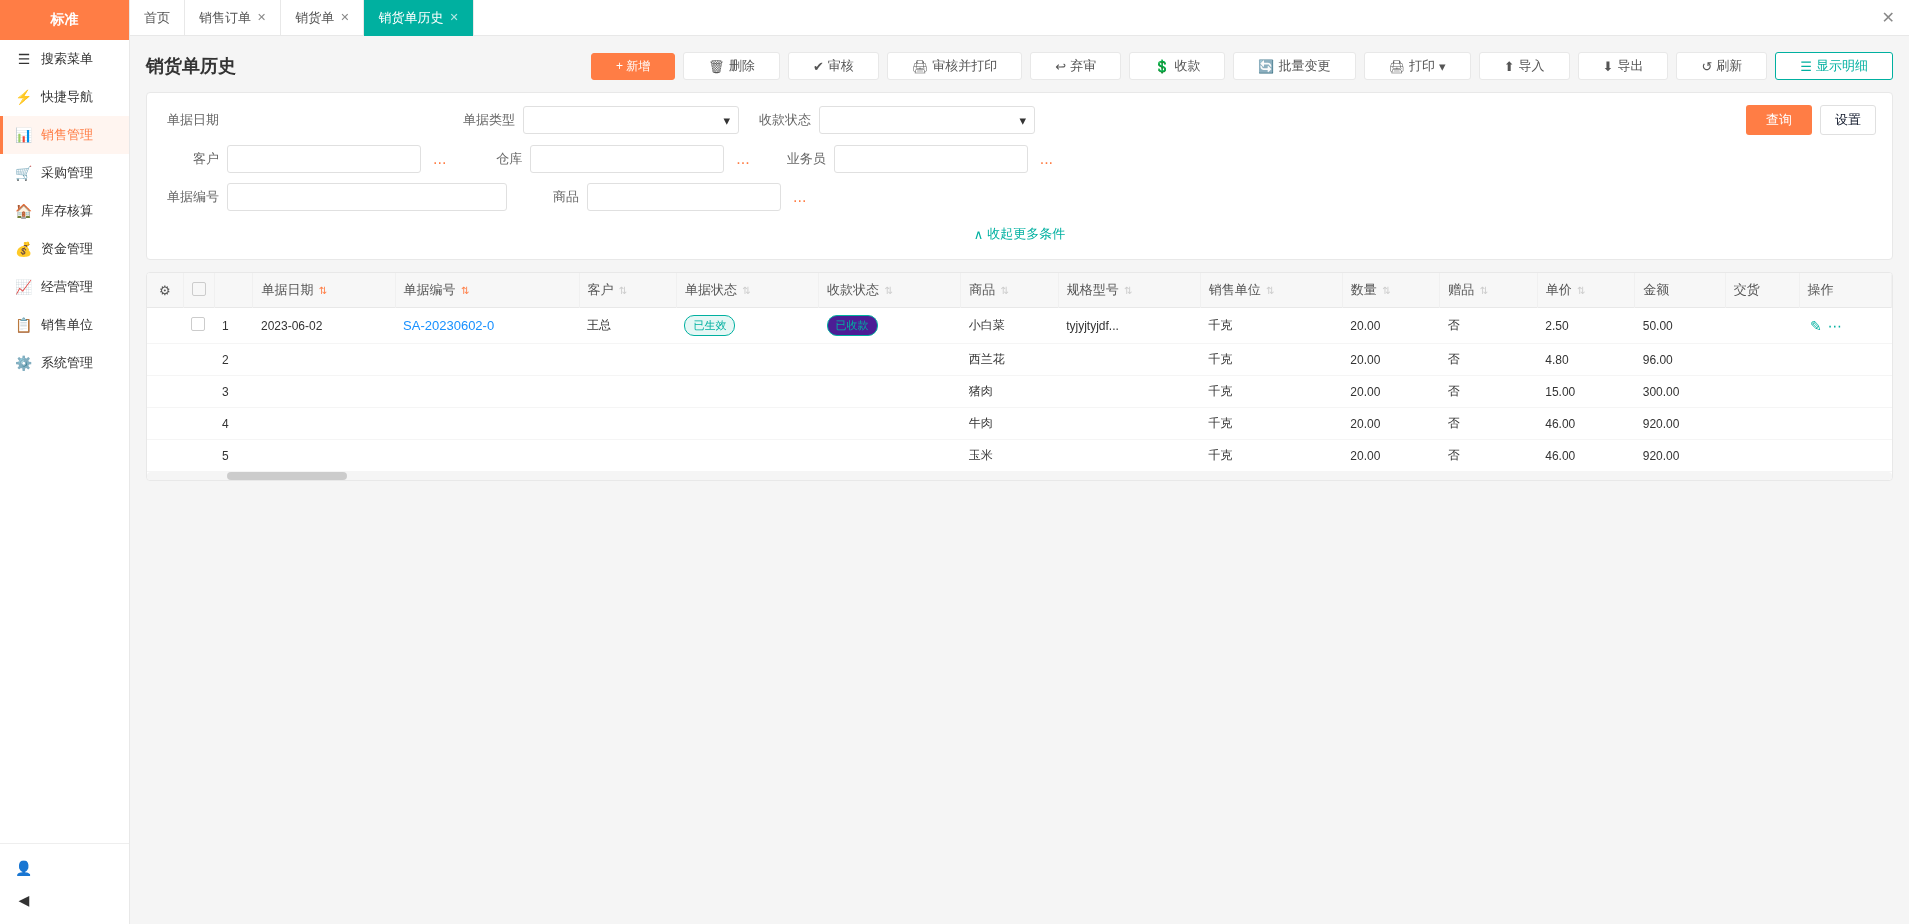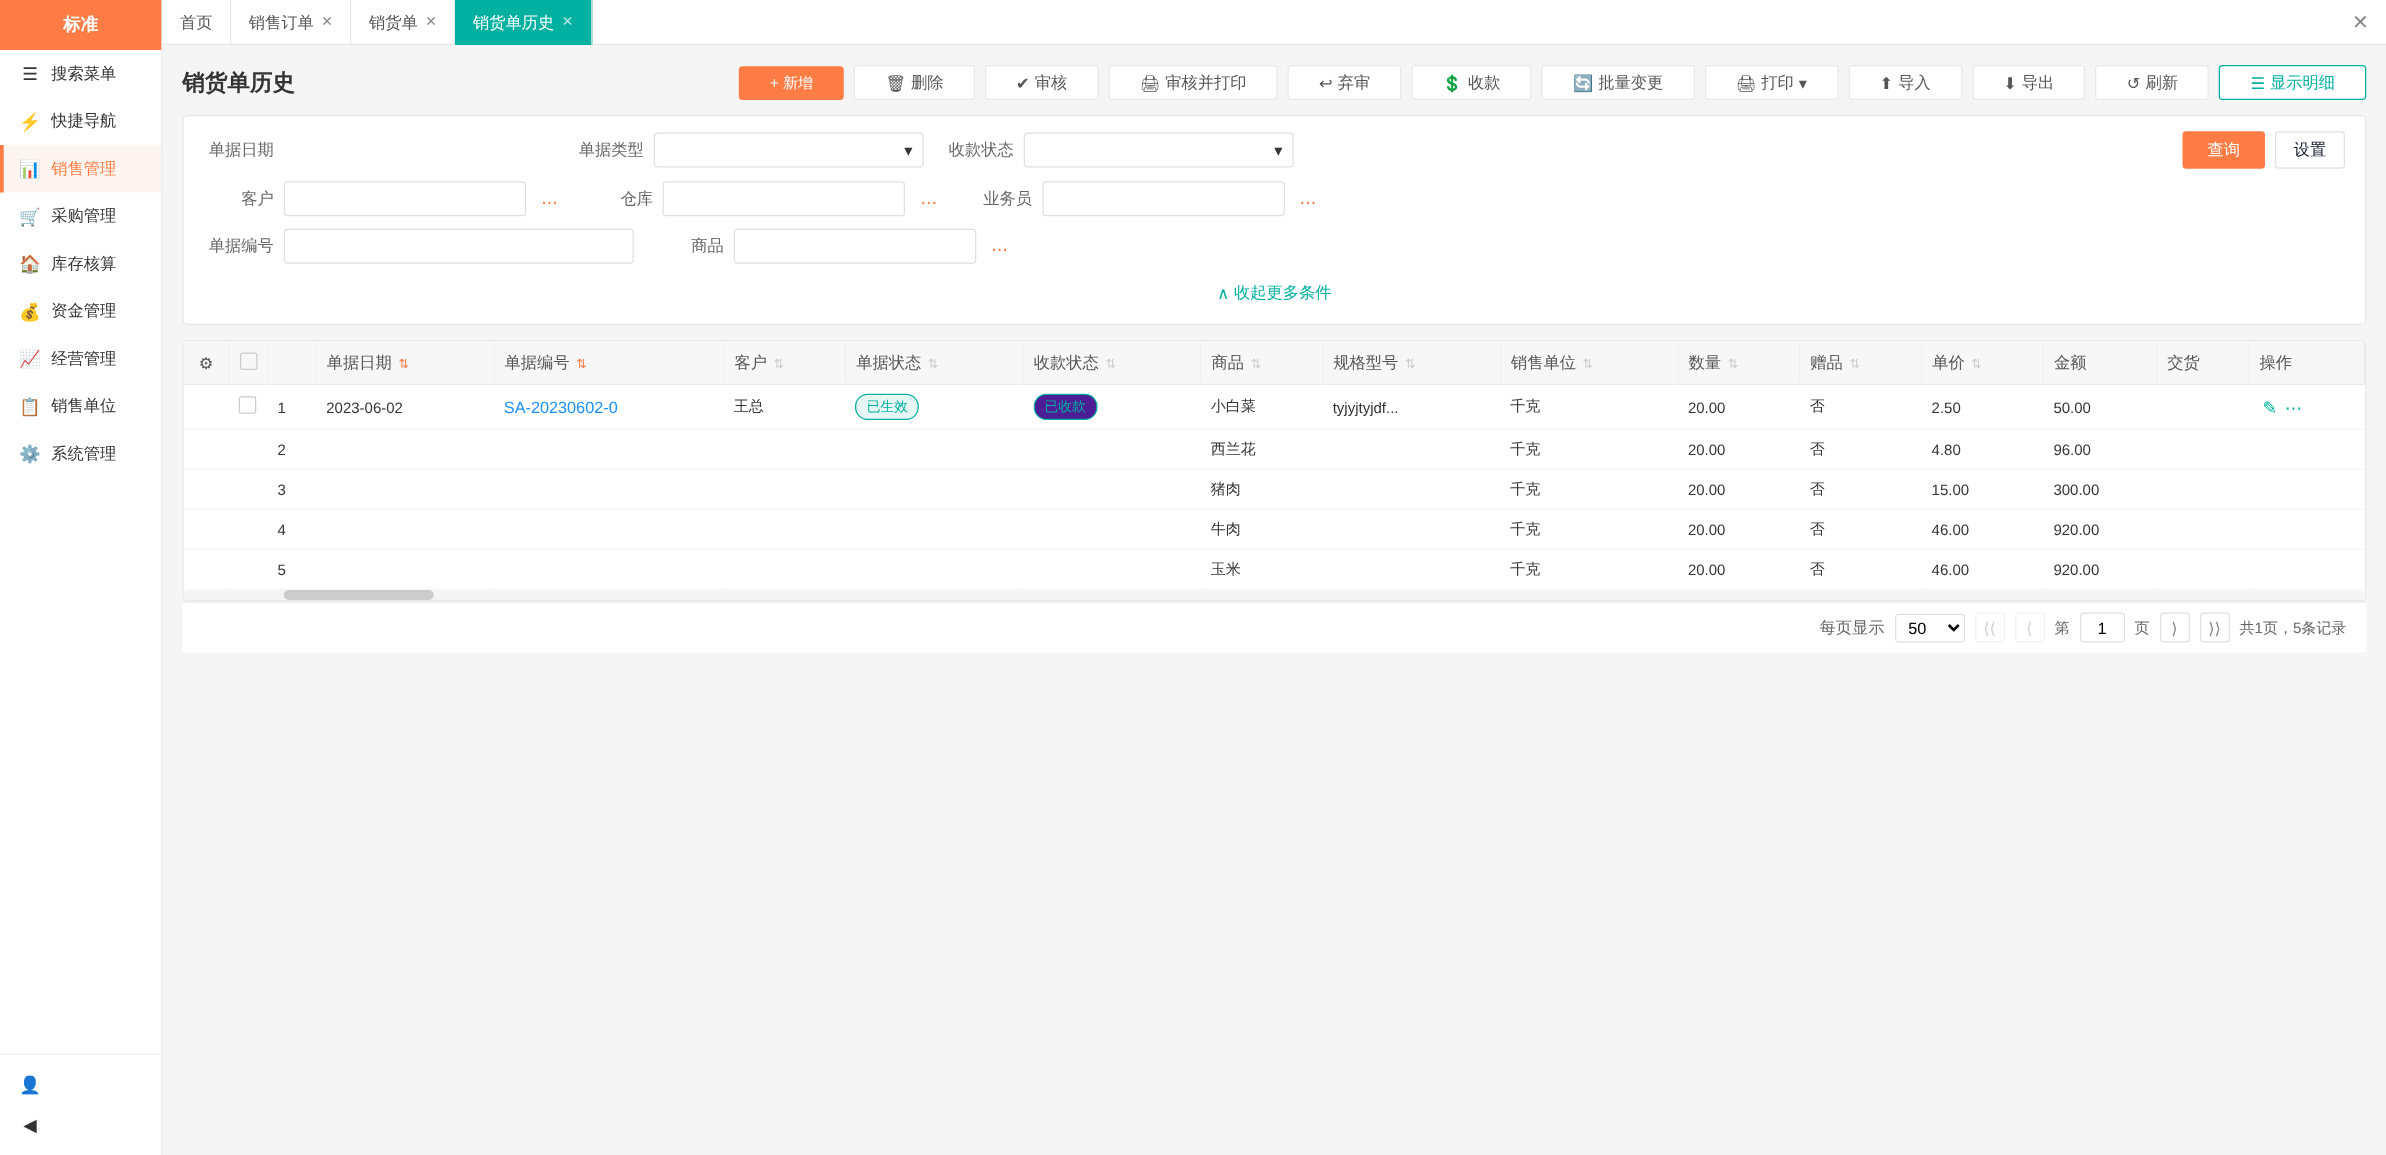--- a/index.html
+++ b/index.html
@@ -759,30 +759,14 @@
     </tr>
           </tbody>
       </table>
 
 
       <div class="scrollbar-track">
         <div class="scrollbar-thumb"></div>
       </div>
     </div>
 
-    <div class="pagination-bar">
-      <span class="page-size-label">每页显示</span>
-      <select class="page-size-select">
-        <option>50</option>
-        <option>100</option>
-        <option>200</option>
-      </select>
-      <button class="page-nav-btn" disabled="">⟨⟨</button>
-      <button class="page-nav-btn" disabled="">⟨</button>
-      <span class="page-info">第</span>
-      <input class="page-input" value="1" style="">
-      <span class="page-info">页</span>
-      <button class="page-nav-btn">⟩</button>
-      <button class="page-nav-btn">⟩⟩</button>
-      <span class="page-info">共1页，5条记录</span>
-    </div>
   </div>
 </div>
 
 </body></html>

